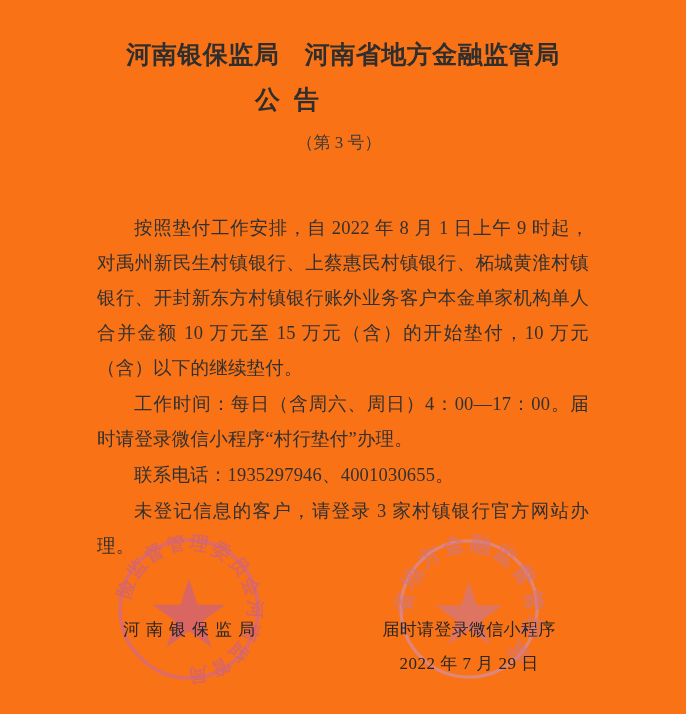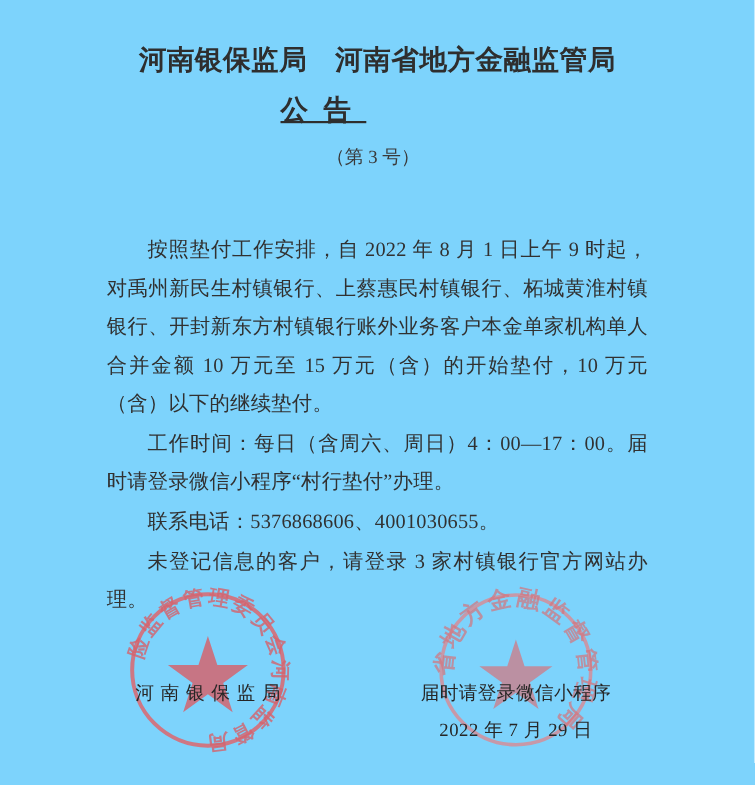--- a/index.html
+++ b/index.html
@@ -14,21 +14,21 @@
     position: relative;
     overflow: hidden;
     font-family: "Liberation Serif", "DejaVu Serif", serif;
     color: #2b2b2b;
     -webkit-font-smoothing: antialiased;
   }
 
   .page {
     position: absolute;
     inset: 0;
-    background: #7dd3fc;
+    background: #f97316;
   }
 
   
   .doc-title {
     position: absolute;
     top: 38px;
     left: 0;
     width: 686px;
     text-align: center;
     font-size: 25px;
@@ -43,21 +43,20 @@
     top: 83px;
     left: 0;
     width: 574px;
     text-align: center;
     font-size: 25px;
     font-weight: bold;
     letter-spacing: 14px;
     text-indent: 14px;
     color: #2e2e2e;
     white-space: pre;
-    text-decoration: underline;
   }
 
   .doc-number {
     position: absolute;
     top: 131px;
     left: 0;
     width: 678px;
     text-align: center;
     font-size: 17px;
     color: #3a3a3a;
@@ -140,21 +139,21 @@
 
   <div class="doc-title">河南银保监局　河南省地方金融监管局</div>
 
   <div class="doc-subtitle">公告</div>
 
   <div class="doc-number">（第 3 号）</div>
 
   <div class="body-block">
     <p class="para">按照垫付工作安排，自 2022 年 8 月 1 日上午 9 时起，对禹州新民生村镇银行、上蔡惠民村镇银行、柘城黄淮村镇银行、开封新东方村镇银行账外业务客户本金单家机构单人合并金额 10 万元至 15 万元（含）的开始垫付，10 万元（含）以下的继续垫付。</p>
     <p class="para">工作时间：每日（含周六、周日）4：00—17：00。届时请登录微信小程序“村行垫付”办理。</p>
-    <p class="para">联系电话：5376868606、4001030655。</p>
+    <p class="para">联系电话：1935297946、4001030655。</p>
     <p class="para">未登记信息的客户，请登录 3 家村镇银行官方网站办理。</p>
   </div>
 
   <div class="seal-area">
 
     <div class="seal seal-left">
       <svg viewBox="0 0 200 200" xmlns="http://www.w3.org/2000/svg" aria-hidden="true">
         <defs>
           <path id="ringPathL" d="M 100,100 m -74,0 a 74,74 0 1,1 148,0 a 74,74 0 1,1 -148,0"></path>
         </defs>

